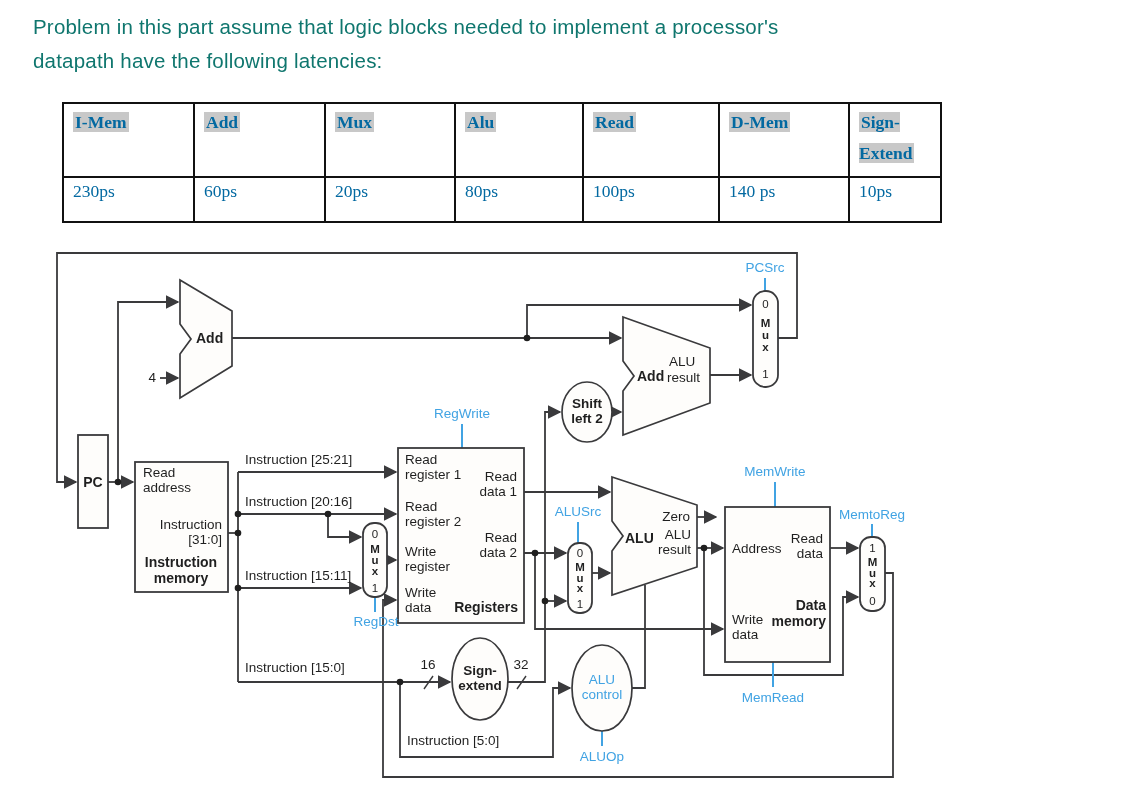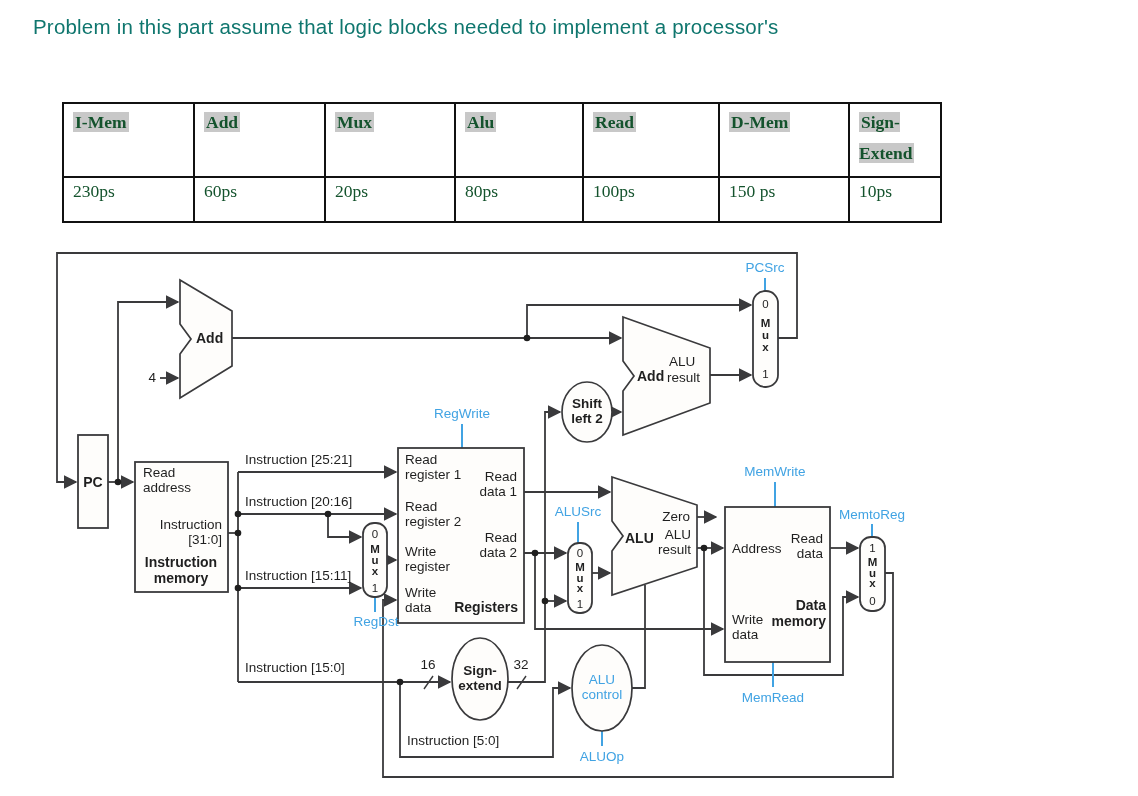--- a/index.html
+++ b/index.html
@@ -3,21 +3,21 @@
 <meta charset="utf-8">
 <style>
   html,body{margin:0;padding:0;background:#ffffff;}
   .page{position:relative;width:1138px;height:796px;background:#ffffff;overflow:hidden;
         font-family:"Liberation Sans",sans-serif;}
   
   .statement{position:absolute;left:33px;top:10px;width:1080px;color:#0f766e;
              font-size:20.5px;line-height:34px;letter-spacing:0.2px;}
   
   .lat-table{position:absolute;left:62px;top:102px;border-collapse:collapse;table-layout:fixed;
-             font-family:"Liberation Serif",serif;color:#14532d;}
+             font-family:"Liberation Serif",serif;color:#0369a1;}
   .lat-table td,.lat-table th{border:2px solid #111;vertical-align:top;text-align:left;
              padding:3px 0 0 9px;font-size:17.5px;}
   .lat-table th{height:69px;font-weight:bold;line-height:31px;}
   .lat-table td{height:40px;font-weight:normal;}
   .hl{background:#c8c8c8;padding:0 2px;}
   
   svg.diagram{position:absolute;left:0;top:0;width:1138px;height:796px;}
   .w{fill:none;stroke:#3a3a3c;stroke-width:1.8;}
   .cw{fill:none;stroke:#41a3e3;stroke-width:2;}
   .slash{fill:none;stroke:#3a3a3c;stroke-width:1.4;}
@@ -33,20 +33,21 @@
   .mid{text-anchor:middle;}
   .end{text-anchor:end;}
 </style>
 </head>
 <body>
 
 <div class="page">
 
   <div class="statement">
     <div>Problem in this part assume that logic blocks needed to implement a processor's</div>
+    <div>datapath have the following latencies:</div>
   </div>
 
   <table class="lat-table">
     <colgroup>
       <col style="width:131px">
         <col style="width:131px">
         <col style="width:130px">
       <col style="width:128px">
         <col style="width:136px">
         <col style="width:130px">
@@ -61,21 +62,21 @@
       <th><span class="hl">Read</span></th>
       <th><span class="hl">D-Mem</span></th>
       <th><span class="hl">Sign-Extend</span></th>
     </tr>
     <tr>
       <td>230ps</td>
       <td>60ps</td>
       <td>20ps</td>
       <td>80ps</td>
       <td>100ps</td>
-      <td>150 ps</td>
+      <td>140 ps</td>
       <td>10ps</td>
     </tr>
   </tbody>
     </table>
 
   <svg class="diagram" viewBox="0 0 1138 796">
     <defs>
       <marker id="ah" viewBox="0 0 10 10" markerWidth="7.5" markerHeight="7.5" refX="9" refY="5" orient="auto">
         <path d="M0,0 L10,5 L0,10 z" fill="#3a3a3c"></path>
       </marker>

